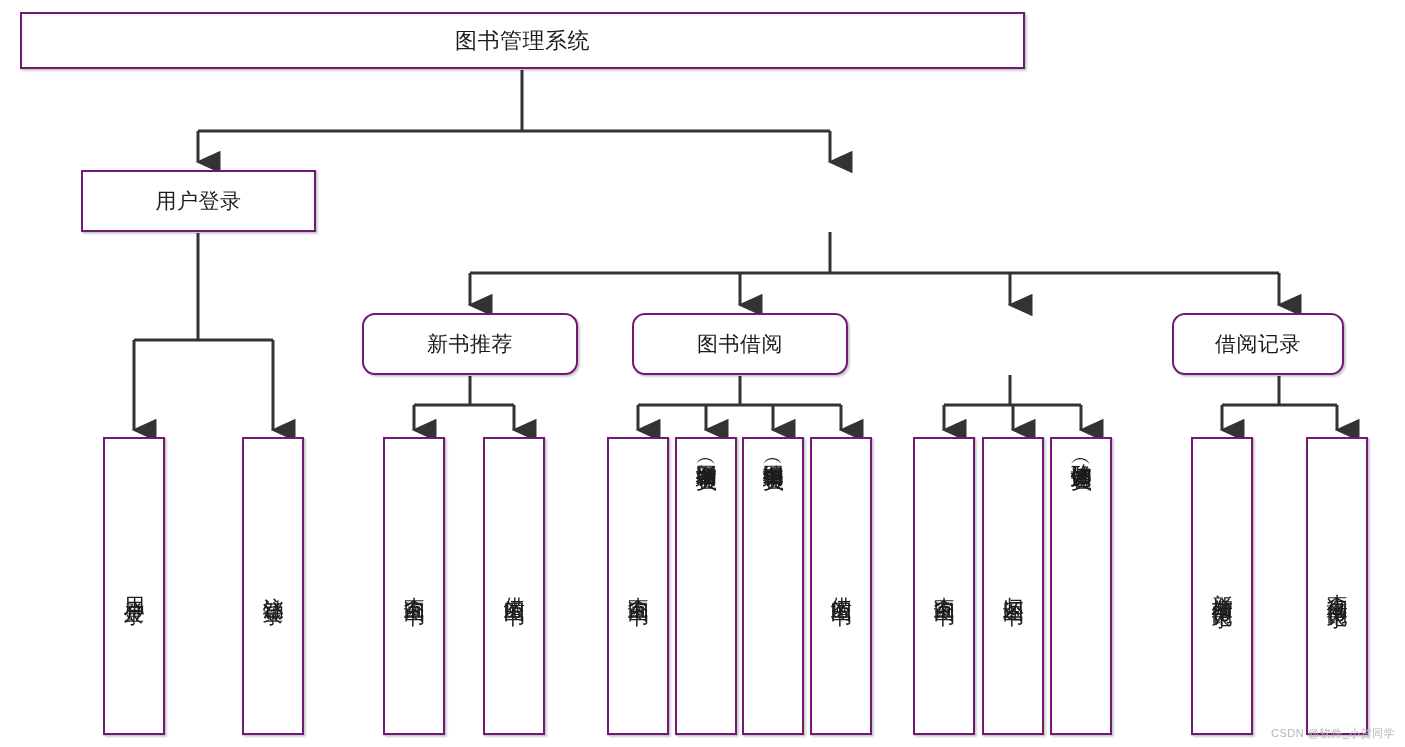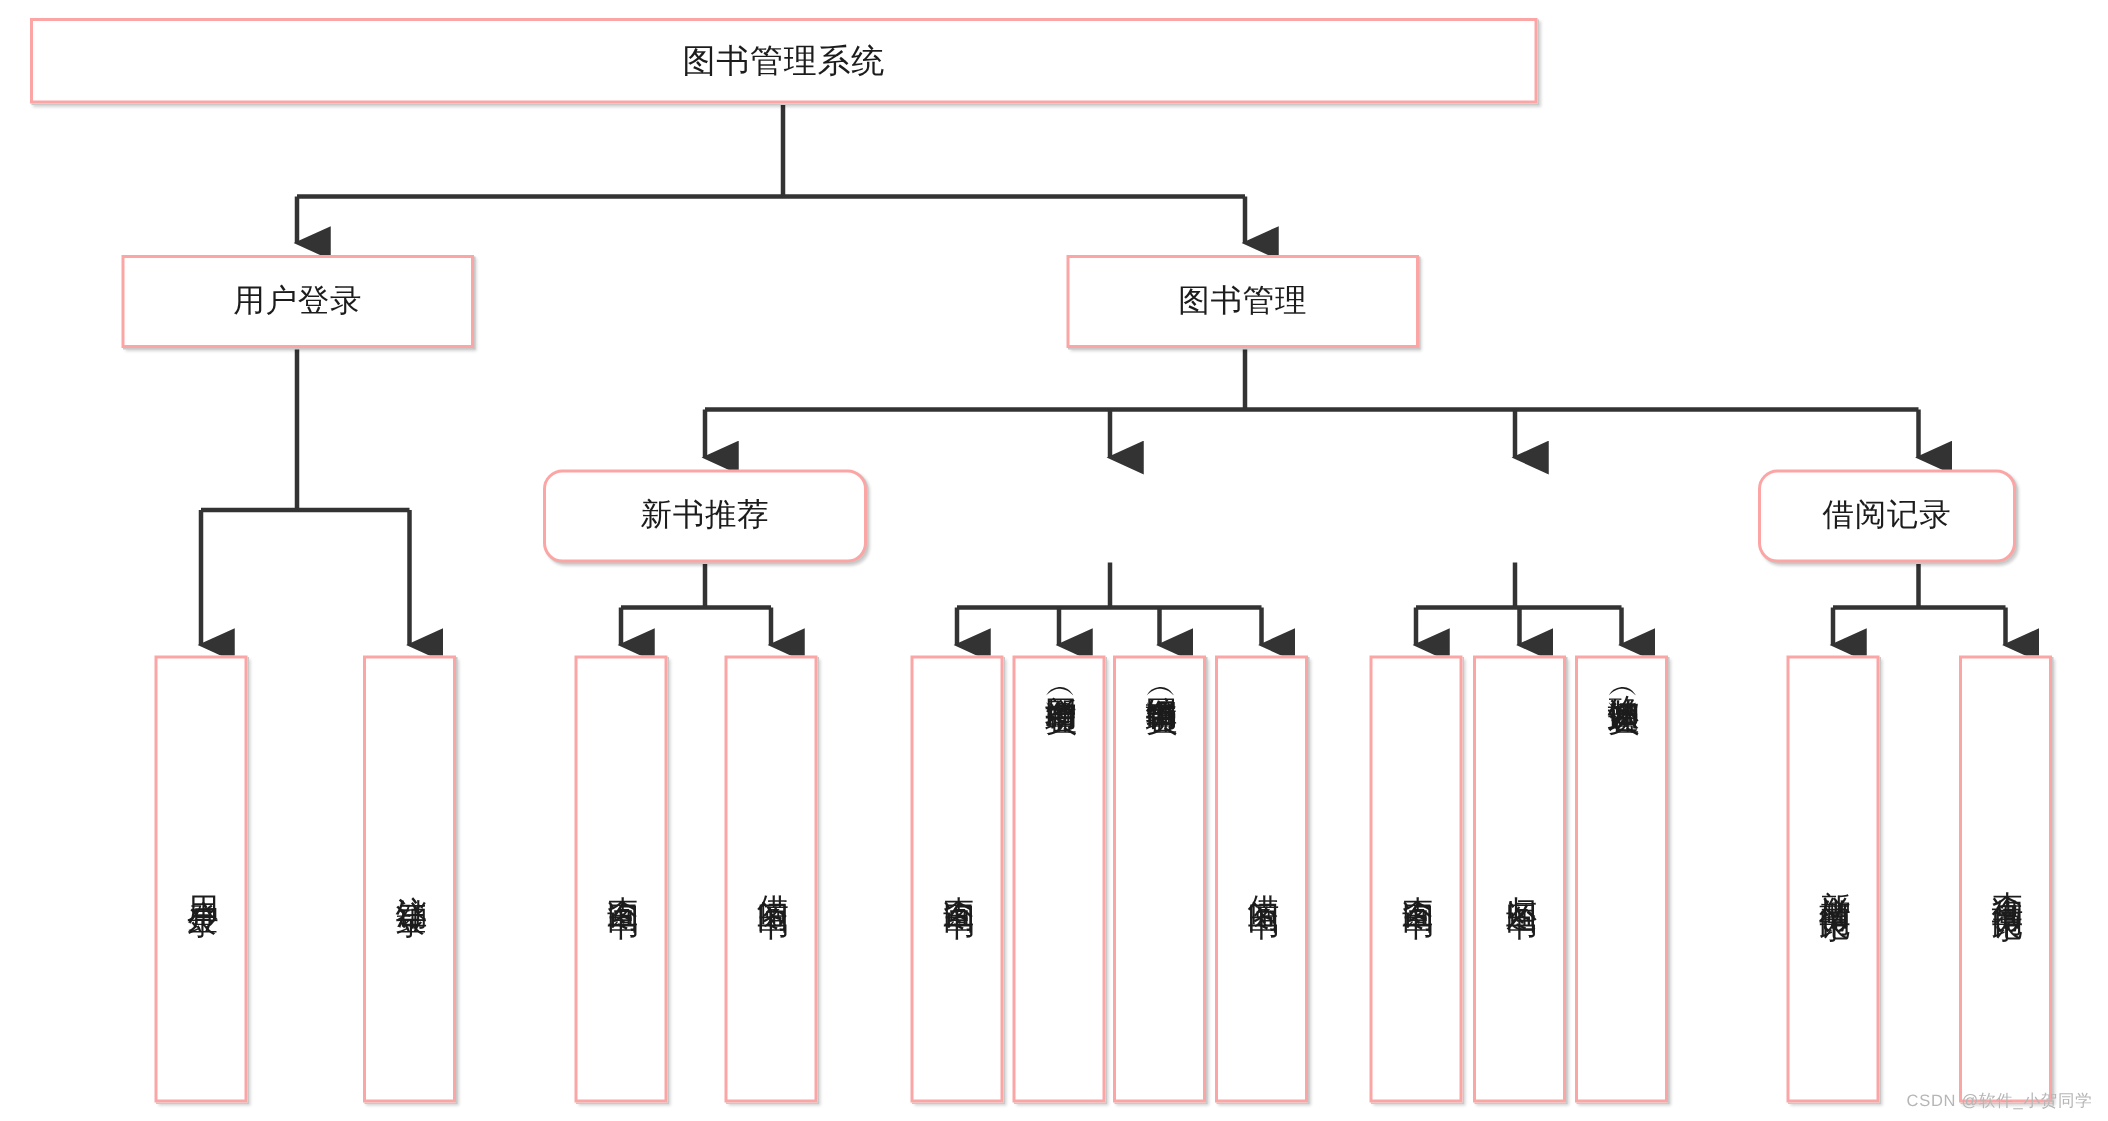--- a/index.html
+++ b/index.html
@@ -26,21 +26,21 @@
     left: 0; top: 0;
     width: 1405px;
     height: 747px;
     pointer-events: none;
   }
   
   .node {
     position: absolute;
     box-sizing: border-box;
     background: #ffffff;
-    border: 2px solid #fca5a5;
+    border: 2px solid #701a75;
     box-shadow: 1px 1px 0 0 #c9c9c9, 2px 2px 2px rgba(0,0,0,0.18);
     display: flex;
     align-items: center;
     justify-content: center;
     overflow: hidden;
   }
   .node-label {
     font-size: 21px;
     line-height: 1.15;
     color: #1c1c1c;
@@ -144,27 +144,27 @@
     </g>
   </svg>
 
   <div class="node root">
     <span class="node-label">图书管理系统</span>
   </div>
 
   <div class="node lvl2" style="left:81px; width:235px;">
     <span class="node-label">用户登录</span>
   </div>
-  <div class="node lvl2" style="left:711px; width:235px;">
-    <span class="node-label">图书管理</span>
-  </div>
 
   <div class="node lvl3" style="left:362px; width:216px;">
     <span class="node-label">新书推荐</span>
   </div>
+  <div class="node lvl3" style="left:632px; width:216px;">
+    <span class="node-label">图书借阅</span>
+  </div>
   <div class="node lvl3" style="left:1172px; width:172px;">
     <span class="node-label">借阅记录</span>
   </div>
 
   <div class="node leaf center-text" style="left:103px;">
     <span class="node-label">用户登录</span>
   </div>
   <div class="node leaf center-text" style="left:242px;">
     <span class="node-label">注销登录</span>
   </div>

